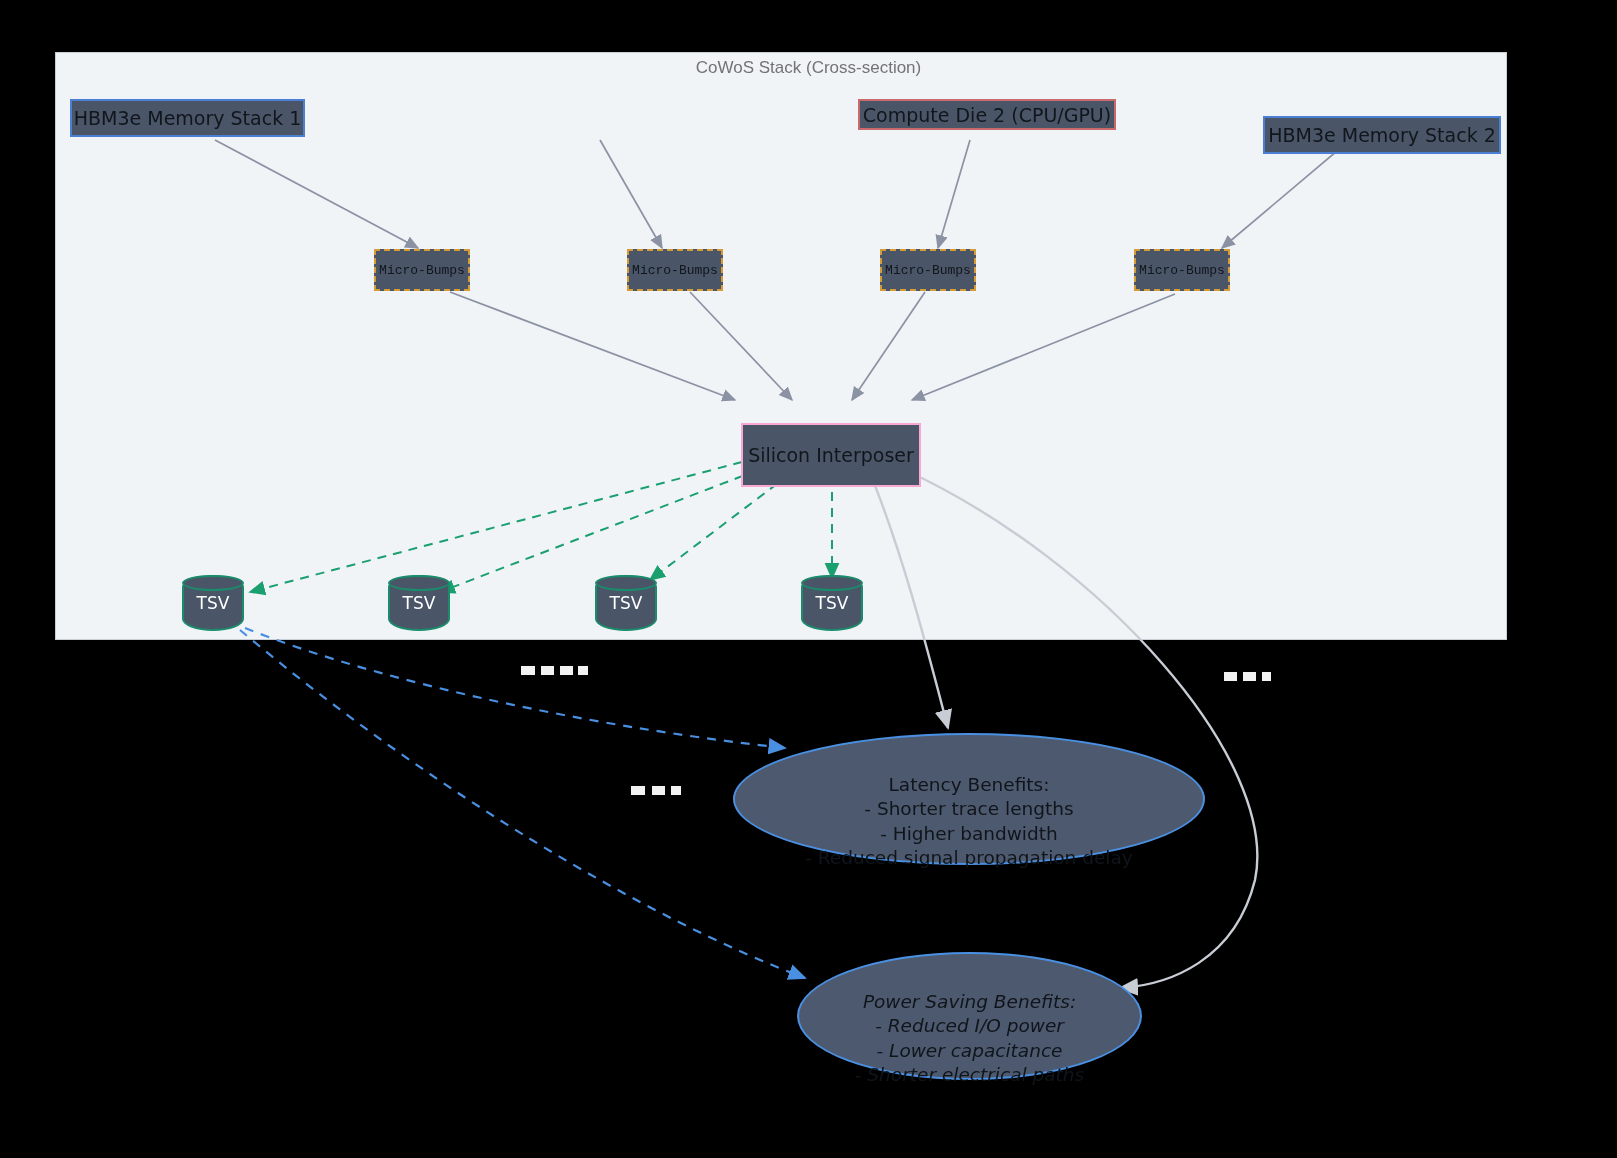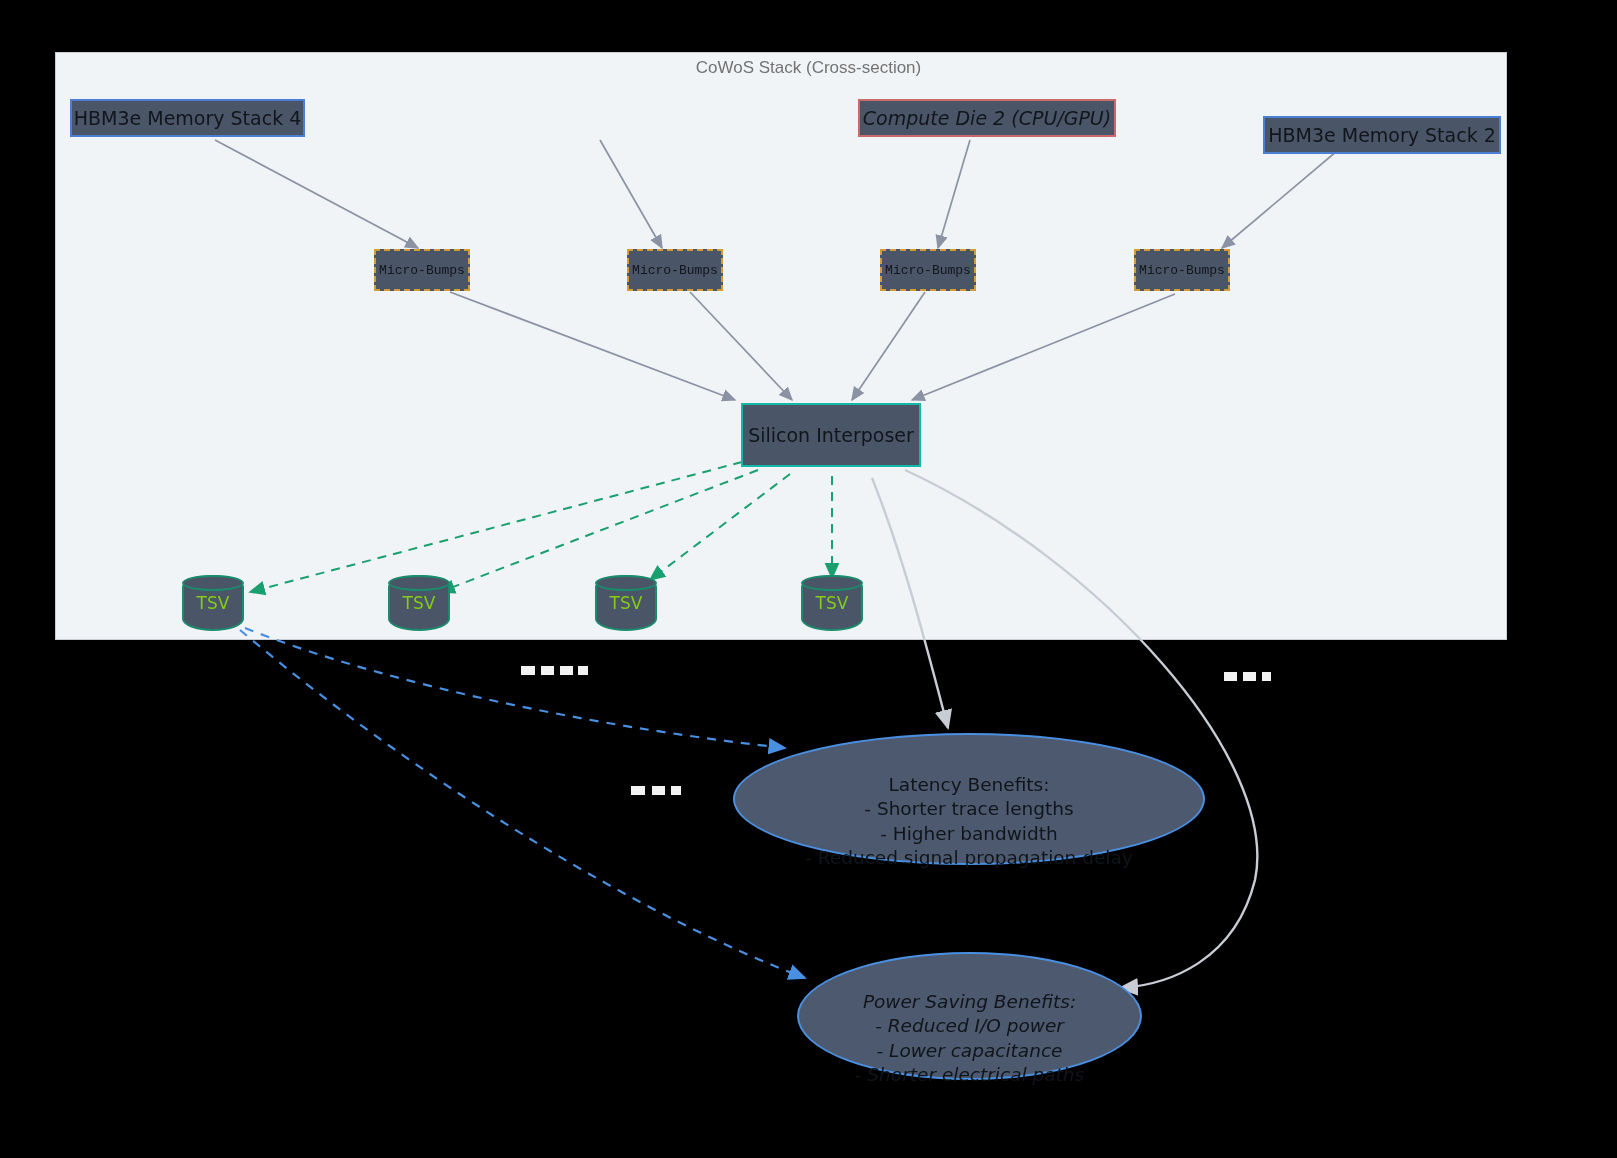--- a/index.html
+++ b/index.html
@@ -21,30 +21,30 @@
 
   
   .node{
     position:absolute;box-sizing:border-box;display:flex;
     align-items:center;justify-content:center;text-align:center;
     background:#4a5568;color:#11161c;
   }
   .n-hbm{border:2px solid #4a7fd4;font-size:19px;}
   .n-die{border:2px solid #c9696b;font-size:19px;}
   .n-bump{border:2px dashed #d59b34;font-size:13px;font-family:Liberation Mono, monospace;}
-  .n-interposer{border:2px solid #14b8a6;font-size:19px;}
+  .n-interposer{border:2px solid #f9a8d4;font-size:19px;margin-top:20px;}
 
   
   .tsv{
     position:absolute;width:62px;height:56px;
     background:#4a5568;
     border:2px solid #1a8c6b;
     border-radius:31px/12px;
     display:flex;align-items:center;justify-content:center;
-    color:#84cc16;font-size:17px;box-sizing:border-box;
+    color:#ffffff;font-size:17px;box-sizing:border-box;
   }
   .tsv:after{
     content:"";position:absolute;left:-2px;top:-2px;width:62px;height:16px;
     border:2px solid #1a8c6b;border-radius:31px/8px;background:#4a5568;
     box-sizing:border-box;
   }
   .tsv span{position:relative;z-index:2;}
 
   
   .ellipse{
@@ -120,25 +120,25 @@
 
   <div class="frag" style="left:631px;top:786px;width:14px;height:9px;"></div>
   <div class="frag" style="left:652px;top:786px;width:13px;height:9px;"></div>
   <div class="frag" style="left:671px;top:786px;width:10px;height:9px;"></div>
 
   <div class="frag" style="left:1224px;top:672px;width:13px;height:9px;"></div>
   <div class="frag" style="left:1243px;top:672px;width:13px;height:9px;"></div>
   <div class="frag" style="left:1262px;top:672px;width:9px;height:9px;"></div>
 
   <div class="node n-hbm" style="left:70px;top:99px;width:235px;height:38px;">
-    <span>HBM3e Memory Stack 4</span>
+    <span>HBM3e Memory Stack 1</span>
   </div>
 
 
-  <div class="node n-die" style="left:858px;top:99px;width:258px;height:38px;font-style:italic;">
+  <div class="node n-die" style="left:858px;top:99px;width:258px;height:31px;">
     <span>Compute Die 2 (CPU/GPU)</span>
   </div>
 
   <div class="node n-hbm" style="left:1263px;top:99px;width:238px;height:38px;margin-top:17px;">
     <span>HBM3e Memory Stack 2</span>
   </div>
 
   <div class="node n-bump" style="left:374px;top:249px;width:96px;height:42px;">
     <span>Micro-Bumps</span>
   </div>

